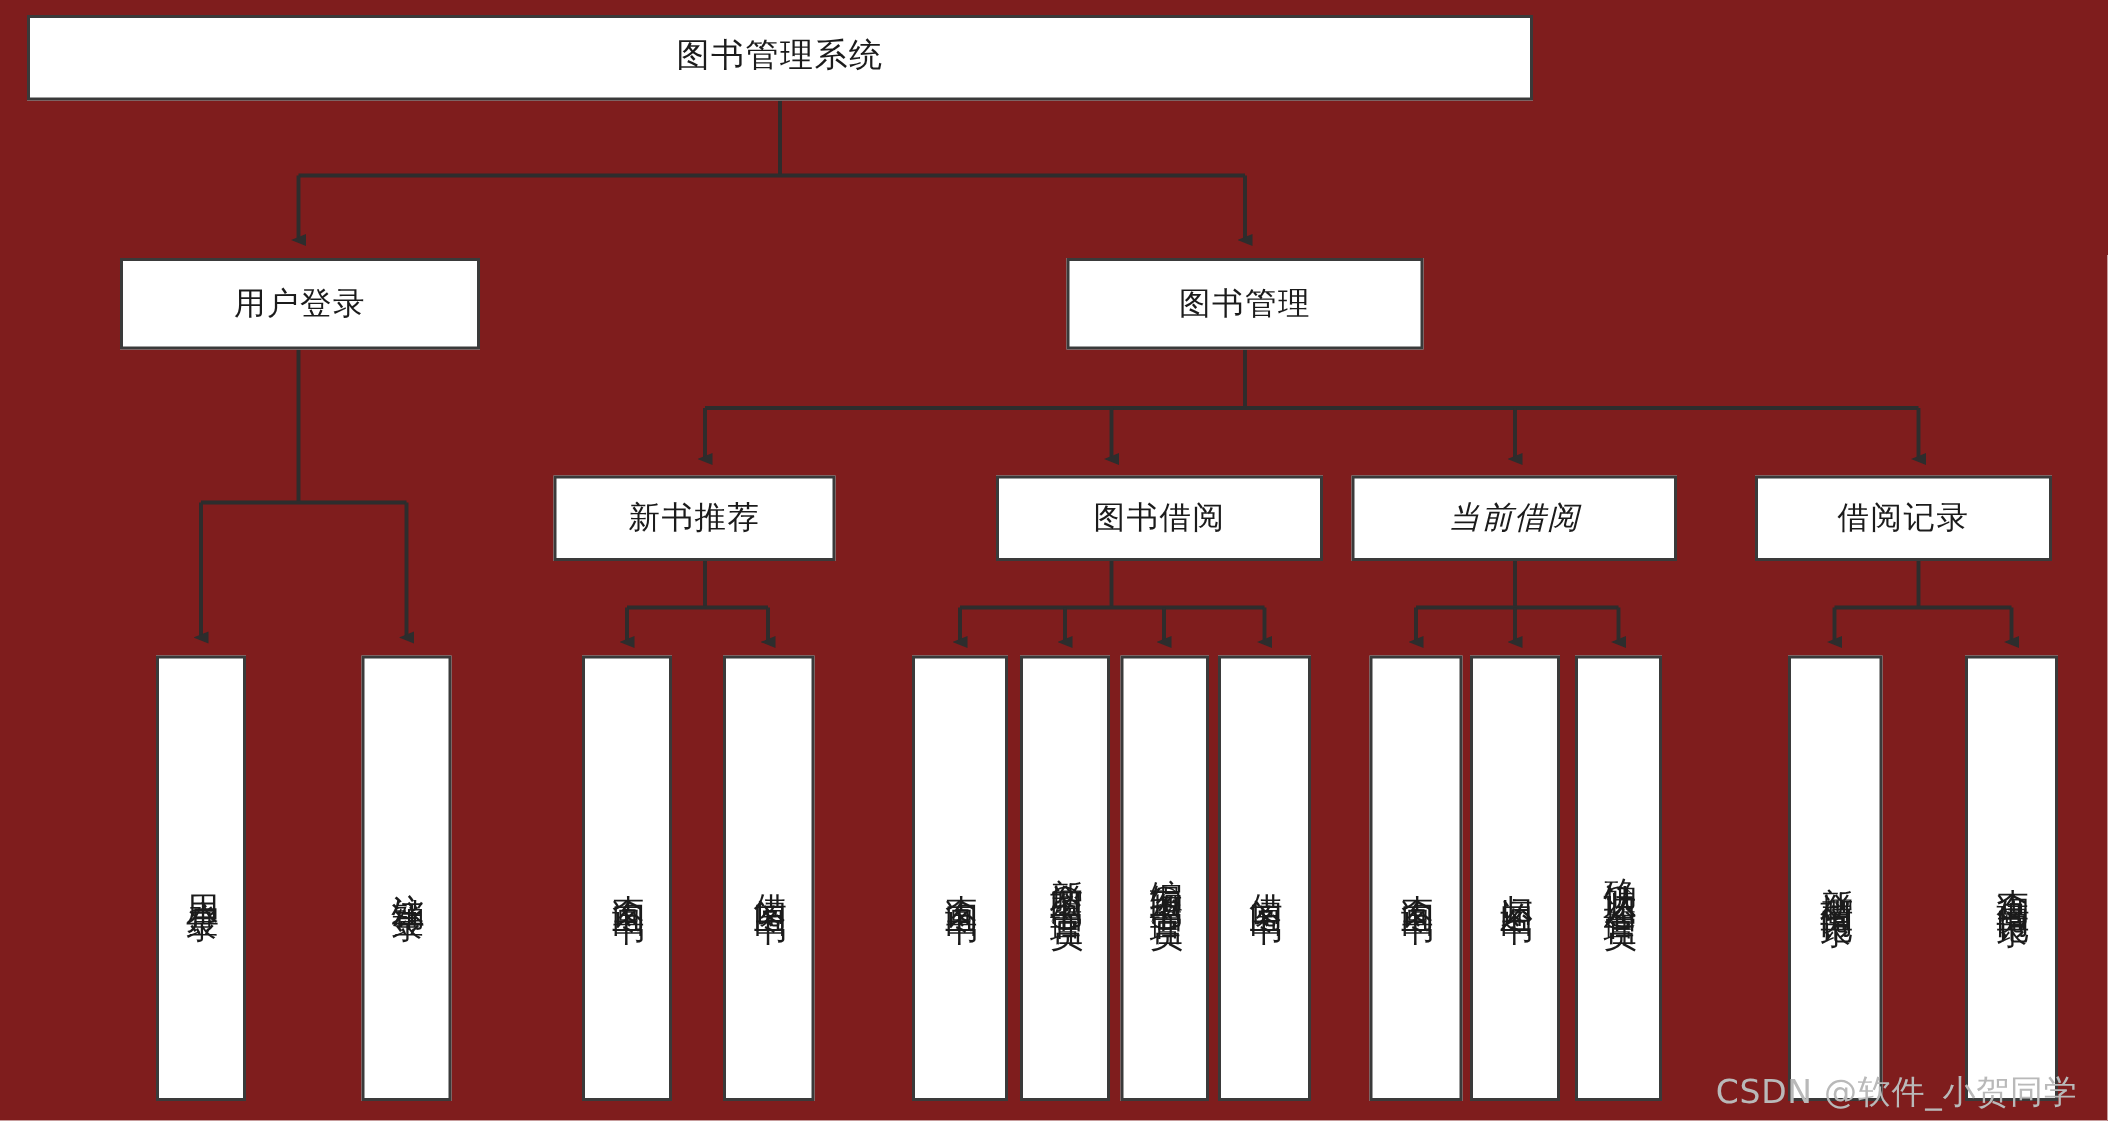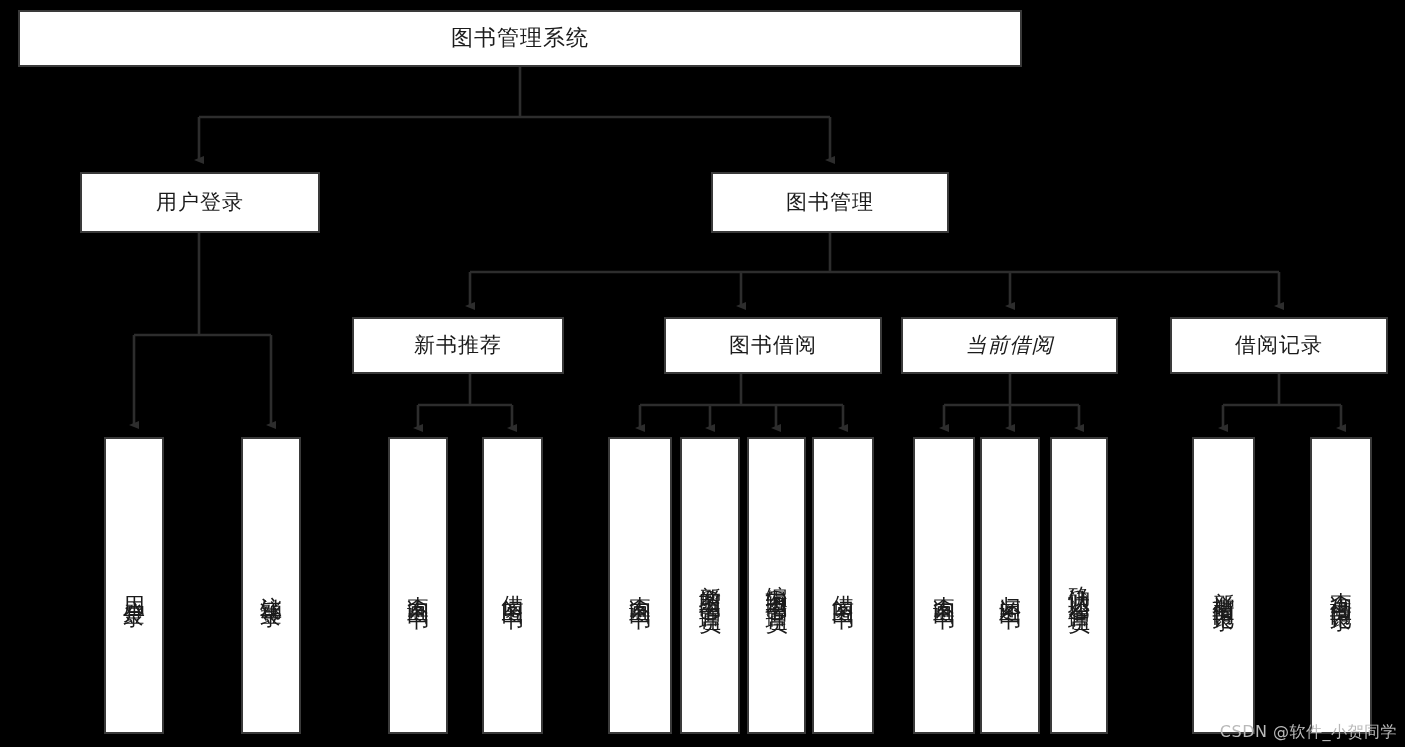--- a/index.html
+++ b/index.html
@@ -7,21 +7,21 @@
     padding: 0;
     background: #ffffff;
   }
   body {
     font-family: "DejaVu Sans", "Liberation Sans", sans-serif;
   }
   #stage {
     position: relative;
     width: 1405px;
     height: 747px;
-    background: #000000;
+    background: #7f1d1d;
     overflow: hidden;
   }
   svg#wires {
     position: absolute;
     left: 0;
     top: 0;
     width: 1405px;
     height: 747px;
     pointer-events: none;
   }
@@ -55,23 +55,23 @@
     writing-mode: vertical-rl;
     text-orientation: upright;
     display: block;
     white-space: nowrap;
   }
   #root-node {
     font-size: 22px;
   }
   .watermark {
     position: absolute;
-    right: 8px;
+    right: 20px;
     bottom: 4px;
-    font-size: 16px;
+    font-size: 22px;
     color: #b9b9b9;
     white-space: nowrap;
     letter-spacing: 0.5px;
   }
 </style>
 </head>
 <body>
 
 <div id="stage">
 
@@ -129,30 +129,30 @@
     <span>图书管理系统</span>
   </div>
 
   <div class="node h" style="left:80px; top:172px; width:240px; height:61px;">
     <span>用户登录</span>
   </div>
   <div class="node h" style="left:711px; top:172px; width:238px; height:61px;text-align:center;">
     <span>图书管理</span>
   </div>
 
-  <div class="node h" style="left:352px; top:317px; width:212px; height:57px;">
+  <div class="node h" style="left:369px; top:317px; width:188px; height:57px;">
     <span>新书推荐</span>
   </div>
   <div class="node h" style="left:632px; top:317px; width:218px; height:57px;margin-left:32px;">
     <span>图书借阅</span>
   </div>
   <div class="node h" style="left:901px; top:317px; width:217px; height:57px;font-style:italic;">
     <span>当前借阅</span>
   </div>
-  <div class="node h" style="left:1170px; top:317px; width:218px; height:57px;">
+  <div class="node h" style="left:1170px; top:317px; width:198px; height:57px;">
     <span>借阅记录</span>
   </div>
 
   <div class="node v" style="left:104px; top:437px; width:60px; height:297px;">
     <span class="vtext">用户登录</span>
   </div>
   <div class="node v" style="left:241px; top:437px; width:60px; height:297px;">
     <span class="vtext">注销登录</span>
   </div>
 

